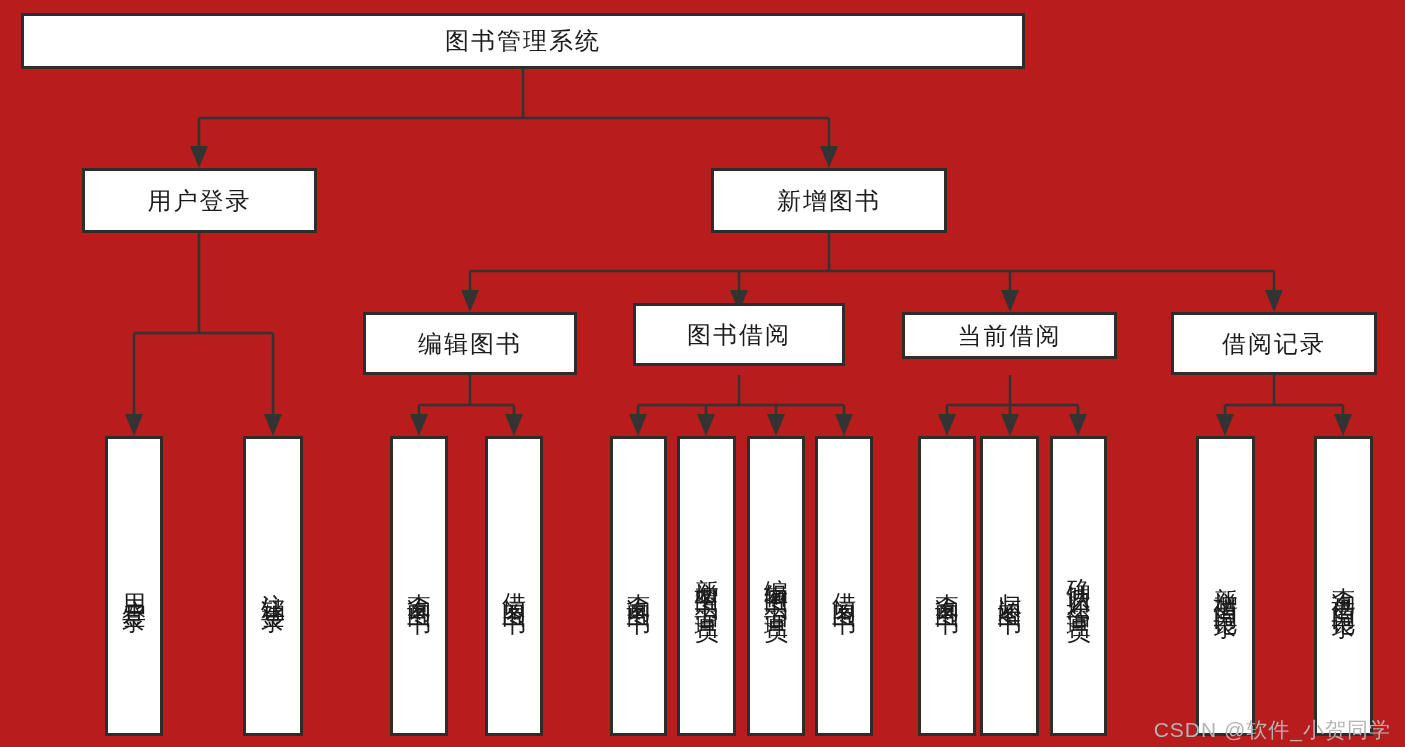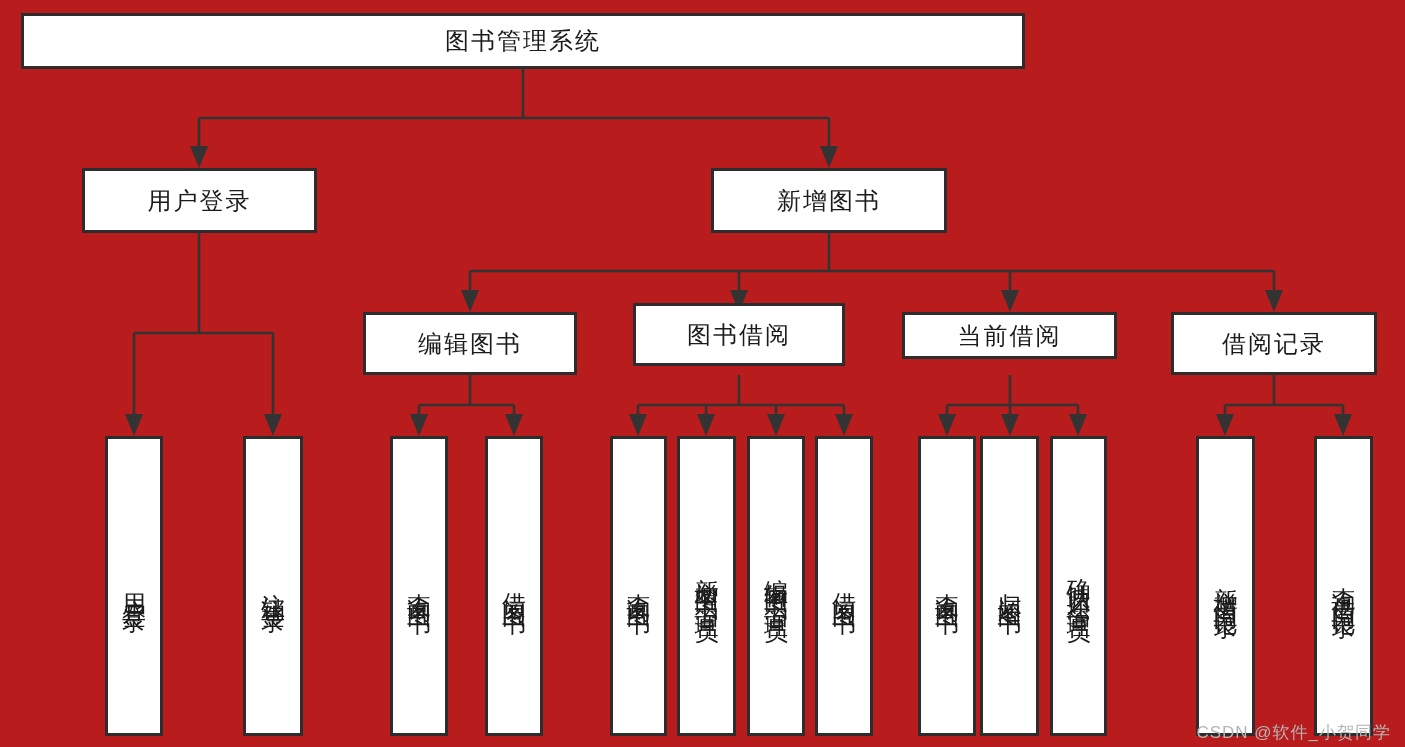--- a/index.html
+++ b/index.html
@@ -12,21 +12,21 @@
     position:absolute;box-sizing:border-box;background:#ffffff;
     border:3px solid #2d2d2d;display:flex;align-items:center;justify-content:center;
     font-size:24px;line-height:1;white-space:nowrap;
   }
   .node.h{letter-spacing:2px;}
   .node.v{writing-mode:vertical-rl;text-orientation:mixed;letter-spacing:6px;white-space:normal;}
   .wires{position:absolute;left:0;top:0;width:1405px;height:747px;}
   .wires path{stroke:#333333;stroke-width:2.6;fill:none;}
   .wires polygon{fill:#333333;stroke:none;}
   .watermark{
-    position:absolute;right:14px;bottom:3px;font-size:17px;letter-spacing:1px;
+    position:absolute;right:14px;bottom:3px;font-size:21px;letter-spacing:1px;
     color:#b4b4b4;
   }
 </style>
 </head>
 <body>
 
 <div class="stage">
 
   <svg class="wires" viewBox="0 0 1405 747">
     <g>

